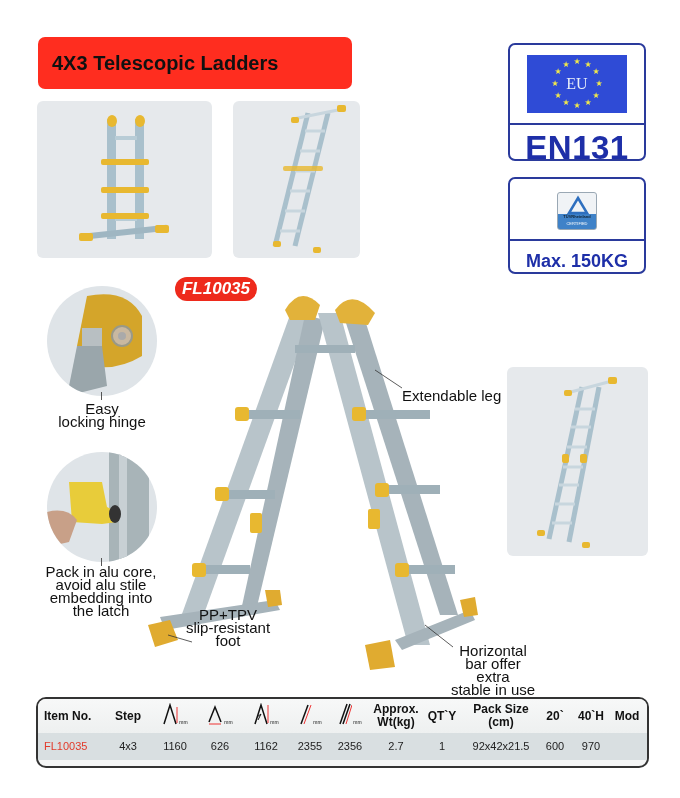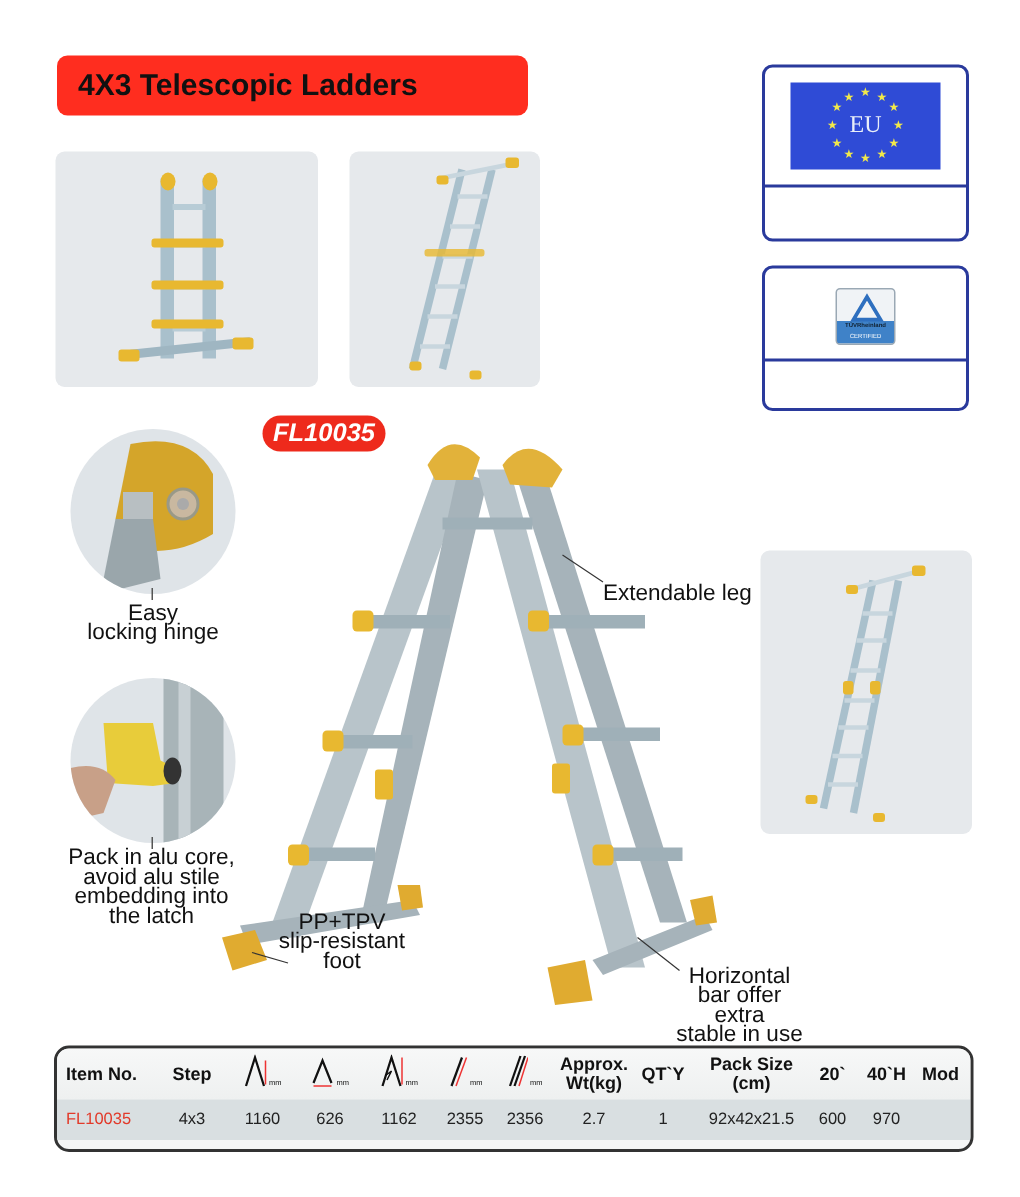--- a/index.html
+++ b/index.html
@@ -5,21 +5,21 @@
   * { box-sizing: border-box; margin: 0; padding: 0; }
   body {
     width: 680px; height: 798px; background: #ffffff;
     font-family: "Liberation Sans", sans-serif; color: #111;
     position: relative; overflow: hidden;
   }
   .abs { position: absolute; }
 
   
   .title-banner {
-    left: 38px; top: 37px; width: 314px; height: 40px;
+    left: 38px; top: 37px; width: 314px; height: 52px;
     background: #ff2d1f; border-radius: 7px;
     display: flex; align-items: center; padding-left: 14px;
     font-weight: bold; font-size: 20px; color: #111;
   }
 
   
   .photo-panel {
     background: #e6e9ec; border-radius: 6px;
   }
 
@@ -129,31 +129,33 @@
     <span class="star" style="left:69%;top:70%">★</span>
     <span class="star" style="left:61%;top:83%">★</span>
     <span class="star" style="left:50%;top:88%">★</span>
     <span class="star" style="left:39%;top:83%">★</span>
     <span class="star" style="left:31%;top:70%">★</span>
     <span class="star" style="left:28%;top:50%">★</span>
     <span class="star" style="left:31%;top:30%">★</span>
     <span class="star" style="left:39%;top:17%">★</span>
   </div>
   <div class="cert-divider" style="margin-top:10px;"></div>
+  <div class="en131" style="margin-top:4px;">EN131</div>
 </div>
 
 <div class="abs cert-box" style="left:508px;top:177px;width:138px;height:97px;">
   <div style="margin:13px auto 0;width:40px;height:38px;border-radius:3px;background:linear-gradient(#f0f3f6 58%,#3f82c8 58%);border:1px solid #9aa8b4;position:relative;">
     <svg width="40" height="22" style="position:absolute;left:0;top:2px;">
       <polygon points="20,3 29,18 11,18" fill="none" stroke="#2e6fbf" stroke-width="2.5"></polygon>
     </svg>
     <div style="position:absolute;top:21px;width:100%;text-align:center;font-size:4px;font-weight:bold;color:#123;">TÜVRheinland</div>
     <div style="position:absolute;top:28px;width:100%;text-align:center;font-size:4px;color:#fff;">CERTIFIED</div>
   </div>
   <div class="cert-divider" style="margin-top:9px;"></div>
+  <div class="maxkg" style="margin-top:10px;">Max. 150KG</div>
 </div>
 
 <div class="abs model-badge">
   <span>FL10035</span>
 </div>
 
 <div class="abs detail-circle" style="left:47px;top:286px;width:110px;height:110px;">
   <svg width="110" height="110">
     <path d="M40 10 Q80 2 95 30 L95 70 Q70 85 45 80 L30 60 Z" fill="#d4a52a"></path>
     <circle cx="75" cy="50" r="10" fill="#c9b8a0" stroke="#998" stroke-width="2"></circle>

